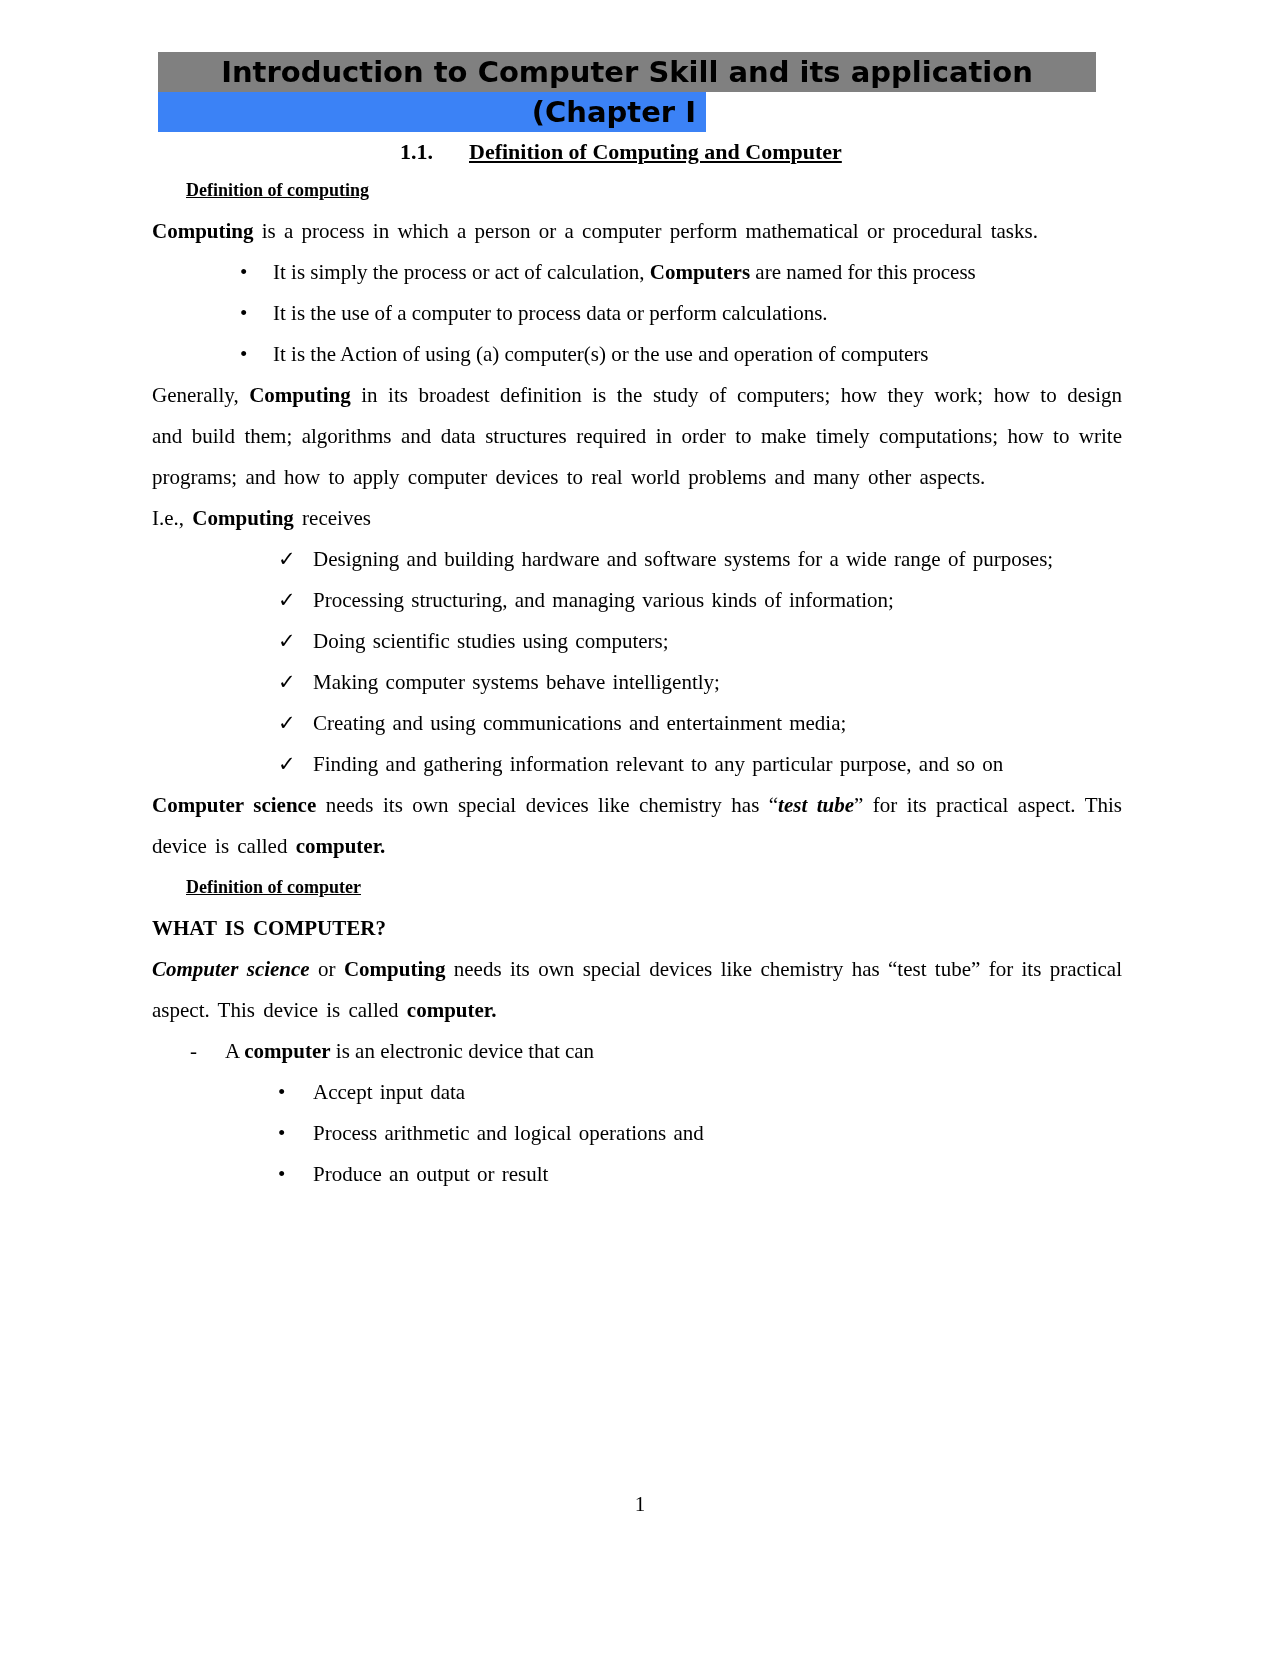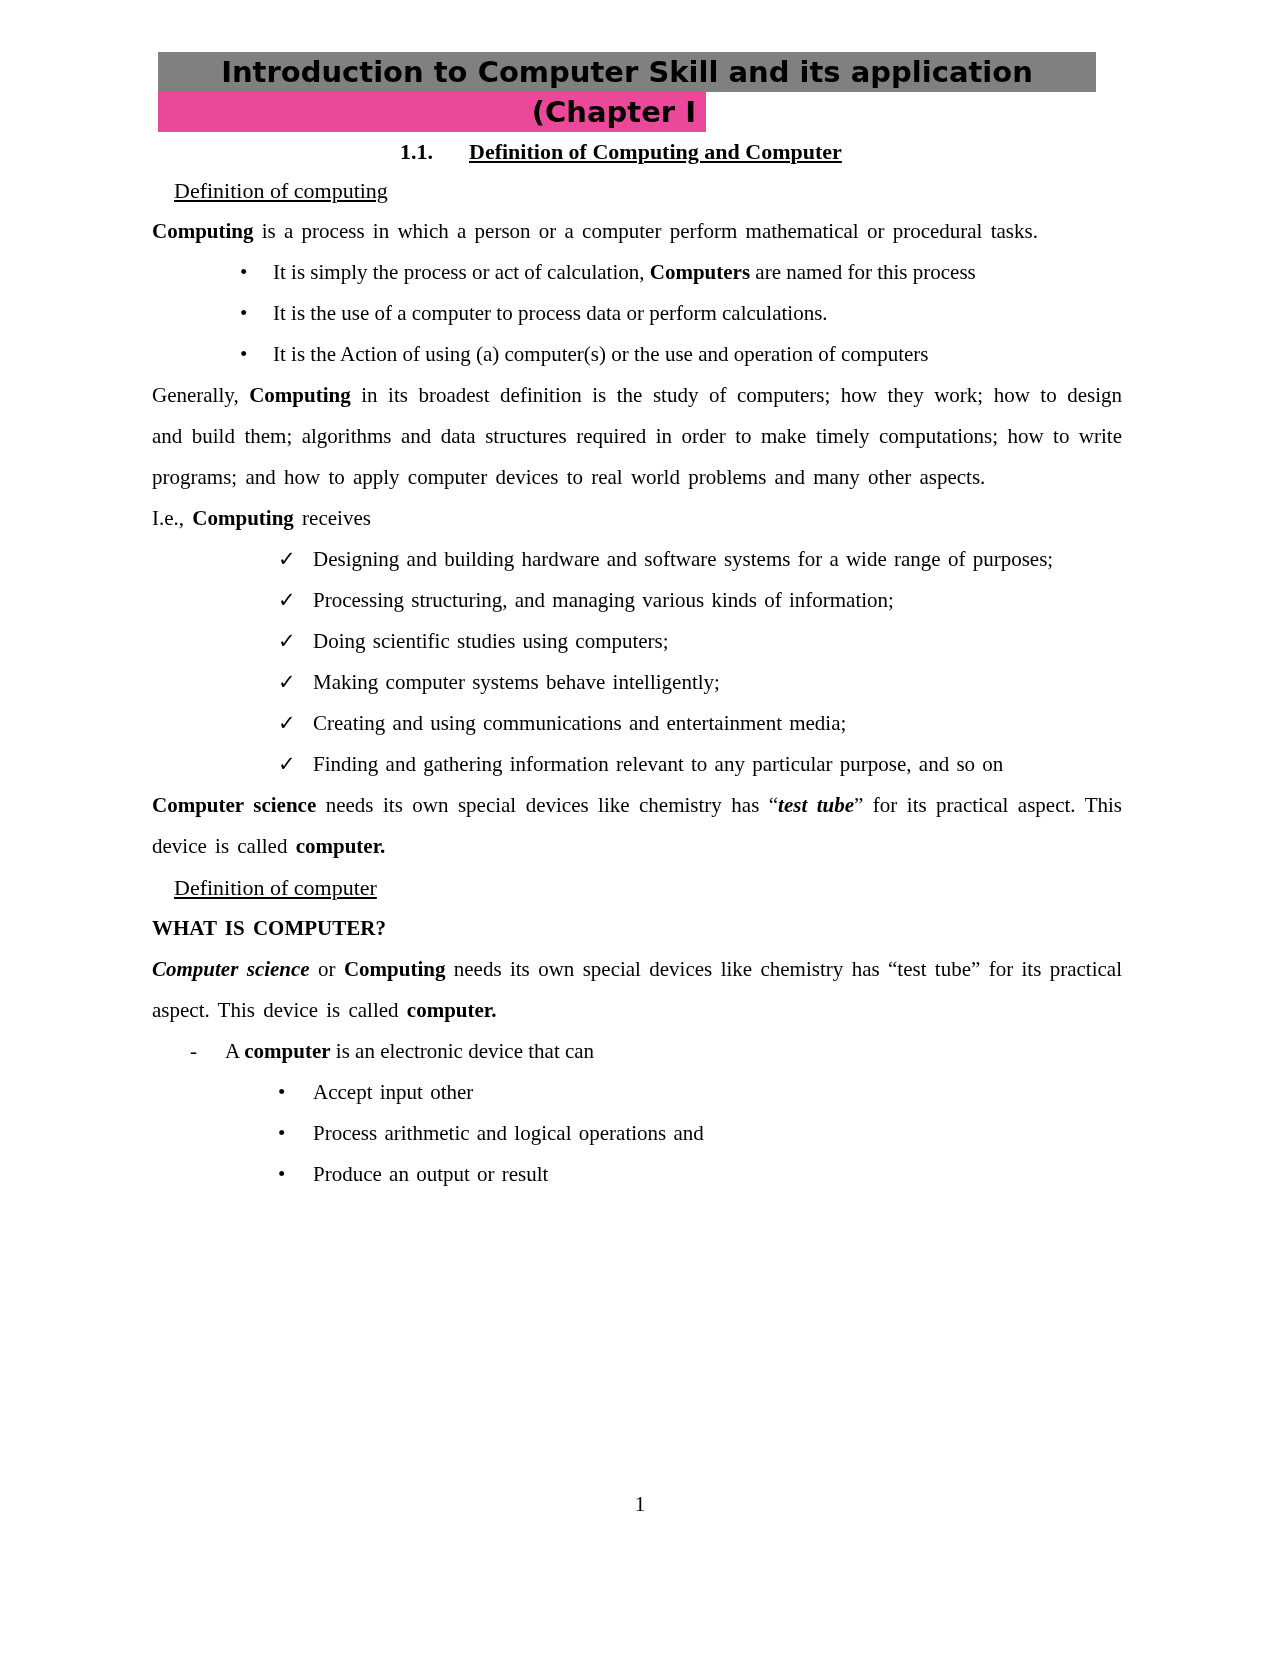--- a/index.html
+++ b/index.html
@@ -15,58 +15,58 @@
   }
   .title2{
     margin-left:6px;width:548px;box-sizing:border-box;padding-right:10px;
     font-family:"DejaVu Sans",sans-serif;font-weight:700;font-size:29px;
     line-height:40px;text-align:right;white-space:nowrap;
   }
   .sec-heading{font-size:22px;font-weight:bold;line-height:36px;margin:2px 0 0 248px;}
   .sec-heading .tab{display:inline-block;width:36px;}
   .u{text-decoration:underline;}
   #doc-body{font-size:21px;line-height:41px;}
-  .subheading{font-weight:normal;text-decoration:underline;margin-left:22px;font-size:22px;}
+  .subheading{font-weight:bold;text-decoration:underline;margin-left:34px;font-size:18px;}
   .para{text-align:justify;word-spacing:3px;}
   .li{position:relative;}
   .l1{padding-left:121px;}
   .l1 > .marker{position:absolute;left:88px;}
   .l2{padding-left:161px;text-align:justify;word-spacing:2px;}
   .l2 > .marker{position:absolute;left:126px;}
   .dashli{padding-left:73px;}
   .dashli > .marker{position:absolute;left:38px;}
   .b{font-weight:bold;text-align:center;}
   .i{font-style:italic;}
   .page-number{position:absolute;left:0;top:1492px;width:1280px;text-align:center;font-size:21px;}
 </style>
 </head>
 <body>
 
 <div class="doc">
   <div class="title1 hl" style="background: rgb(128, 128, 128); text-align: center;">Introduction to Computer Skill and its application</div>
-  <div class="title2 hl" style="background: #ec4899;">(Chapter I</div>
+  <div class="title2 hl" style="background: #3b82f6;">(Chapter I</div>
   <div class="sec-heading"><span>1.1.</span><span class="tab"></span><span class="u">Definition of Computing and Computer</span></div>
   <div id="doc-body">
       <div class="subheading"><span>Definition of computing</span></div>
       <div class="para"><span class="b">Computing</span><span> is a process in which a person or a computer perform mathematical or procedural tasks.</span></div>
       <div class="li l1"><span class="marker">•</span><span><span>It is simply the process or act of calculation, </span><span class="b">Computers</span><span> are named for this process</span></span></div>
       <div class="li l1"><span class="marker">•</span><span><span>It is the use of a computer to process data or perform calculations.</span></span></div>
       <div class="li l1"><span class="marker">•</span><span><span>It is the Action of using (a) computer(s) or the use and operation of computers</span></span></div>
       <div class="para"><span>Generally, </span><span class="b">Computing</span><span> in its broadest definition is the study of computers; how they work; how to design and build them; algorithms and data structures required in order to make timely computations; how to write programs; and how to apply computer devices to real world problems and many other aspects.</span></div>
       <div class="para"><span>I.e., </span><span class="b">Computing</span><span> receives</span></div>
       <div class="li l2"><span class="marker">✓</span><span><span>Designing and building hardware and software systems for a wide range of purposes;</span></span></div>
       <div class="li l2"><span class="marker">✓</span><span><span>Processing structuring, and managing various kinds of information;</span></span></div>
       <div class="li l2"><span class="marker">✓</span><span><span>Doing scientific studies using computers;</span></span></div>
       <div class="li l2"><span class="marker">✓</span><span><span>Making computer systems behave intelligently;</span></span></div>
       <div class="li l2"><span class="marker">✓</span><span><span>Creating and using communications and entertainment media;</span></span></div>
       <div class="li l2"><span class="marker">✓</span><span><span>Finding and gathering information relevant to any particular purpose, and so on</span></span></div>
       <div class="para"><span class="b">Computer science</span><span> needs its own special devices like chemistry has “</span><span class="b i">test tube</span><span>” for its practical aspect. This device is called </span><span class="b">computer.</span></div>
       <div class="subheading"><span>Definition of computer</span></div>
       <div class="para"><span class="b">WHAT IS COMPUTER?</span></div>
       <div class="para"><span class="b i">Computer science</span><span> or </span><span class="b">Computing</span><span> needs its own special devices like chemistry has “test tube” for its practical aspect. This device is called </span><span class="b">computer.</span></div>
       <div class="li dashli"><span class="marker">-</span><span><span>A </span><span class="b">computer</span><span> is an electronic device that can</span></span></div>
-      <div class="li l2"><span class="marker">•</span><span><span>Accept input other</span></span></div>
+      <div class="li l2"><span class="marker">•</span><span><span>Accept input data</span></span></div>
       <div class="li l2"><span class="marker">•</span><span><span>Process arithmetic and logical operations and</span></span></div>
       <div class="li l2"><span class="marker">•</span><span><span>Produce an output or result</span></span></div>
     </div>
 </div>
 
 <div class="page-number">1</div>
 
 </body></html>

